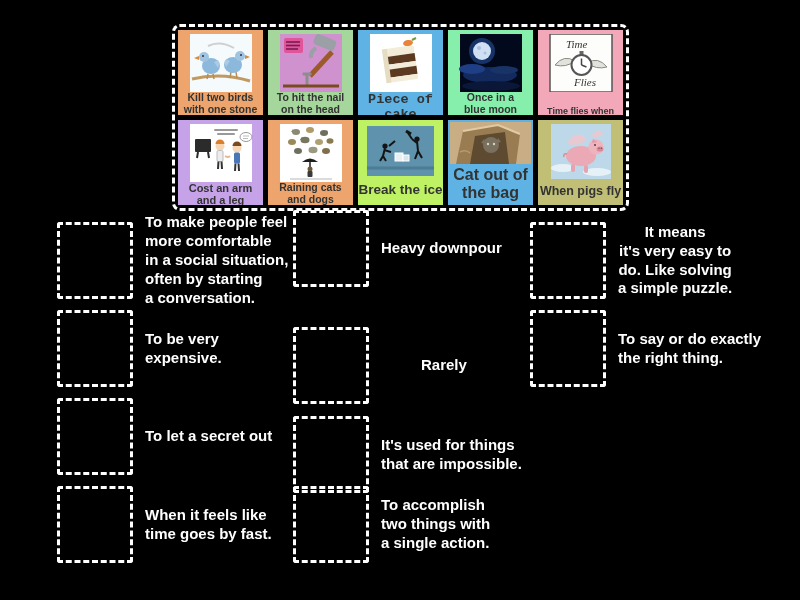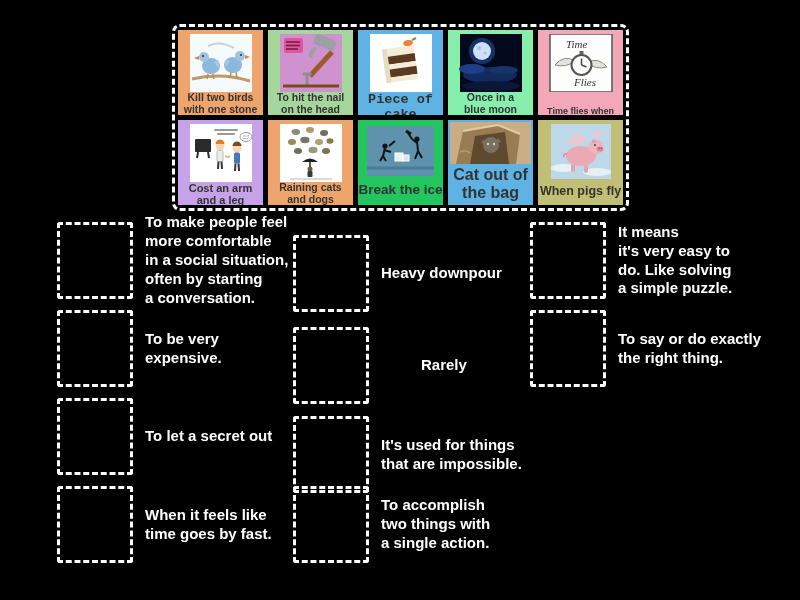--- a/index.html
+++ b/index.html
@@ -217,21 +217,21 @@
           <line x1="30" y1="38" x2="30" y2="44" stroke="#1e1e1e" stroke-width="1.5"></line>
           <circle cx="30" cy="45" r="2.5" fill="#6b5a3a"></circle>
           <rect x="27.5" y="47" width="5" height="6" rx="1" fill="#3a3a3a"></rect>
           <line x1="10" y1="55" x2="52" y2="55" stroke="#cfcfcf" stroke-width="1.5"></line>
         </svg>
       </div>
       <div class="label lbl-m">Raining cats
 and dogs</div>
     </div>
 
-    <div class="card" style="background: #22c55e;">
+    <div class="card" style="background: #bef264;">
       <div class="img mid">
         <svg viewBox="0 0 67 50" xmlns="http://www.w3.org/2000/svg">
           <rect width="67" height="50" fill="#5f92ad"></rect>
           <rect x="28" y="27" width="8" height="8" fill="#e8f0f4" stroke="#fff" stroke-width="1"></rect>
           <rect x="36" y="29" width="6" height="6" fill="#d8e6ec" stroke="#fff" stroke-width="1"></rect>
           <circle cx="18" cy="20" r="2.6" fill="#141414"></circle>
           <path d="M18 22 L16 30 L13 35 M16 30 L19 35 M17 24 L24 26" stroke="#141414" stroke-width="2" fill="none"></path>
           <line x1="22" y1="20" x2="28" y2="15" stroke="#141414" stroke-width="2"></line>
           <circle cx="50" cy="13" r="2.6" fill="#141414"></circle>
           <path d="M50 15 L51 25 L48 33 M51 25 L55 32 M50 17 L45 13" stroke="#141414" stroke-width="2" fill="none"></path>
@@ -304,41 +304,41 @@
 <div class="match-item" style="left:57px; top:398px;">
   <div class="drop-box"></div>
   <div class="def-text">To let a secret out</div>
 </div>
 <div class="match-item" style="left:57px; top:486px;">
   <div class="drop-box"></div>
   <div class="def-text">When it feels like
 time goes by fast.</div>
 </div>
 
-<div class="match-item" style="left:293px; top:235px;">
+<div class="match-item" style="left:293px; top:210px;">
   <div class="drop-box"></div>
   <div class="def-text">Heavy downpour</div>
 </div>
 <div class="match-item" style="left:293px; top:327px;gap:40px;">
   <div class="drop-box"></div>
   <div class="def-text">Rarely</div>
 </div>
 <div class="match-item" style="left:293px; top:416px;">
   <div class="drop-box"></div>
   <div class="def-text">It's used for things
 that are impossible.</div>
 </div>
 <div class="match-item" style="left:293px; top:486px;text-decoration:underline;">
   <div class="drop-box"></div>
   <div class="def-text">To accomplish
 two things with
 a single action.</div>
 </div>
 
-<div class="match-item" style="left:530px; top:222px;">
+<div class="match-item" style="left:530px; top:222px;text-align:center;">
   <div class="drop-box"></div>
   <div class="def-text">It means
 it's very easy to
 do. Like solving
 a simple puzzle.</div>
 </div>
 <div class="match-item" style="left:530px; top:310px;">
   <div class="drop-box"></div>
   <div class="def-text">To say or do exactly
 the right thing.</div>

